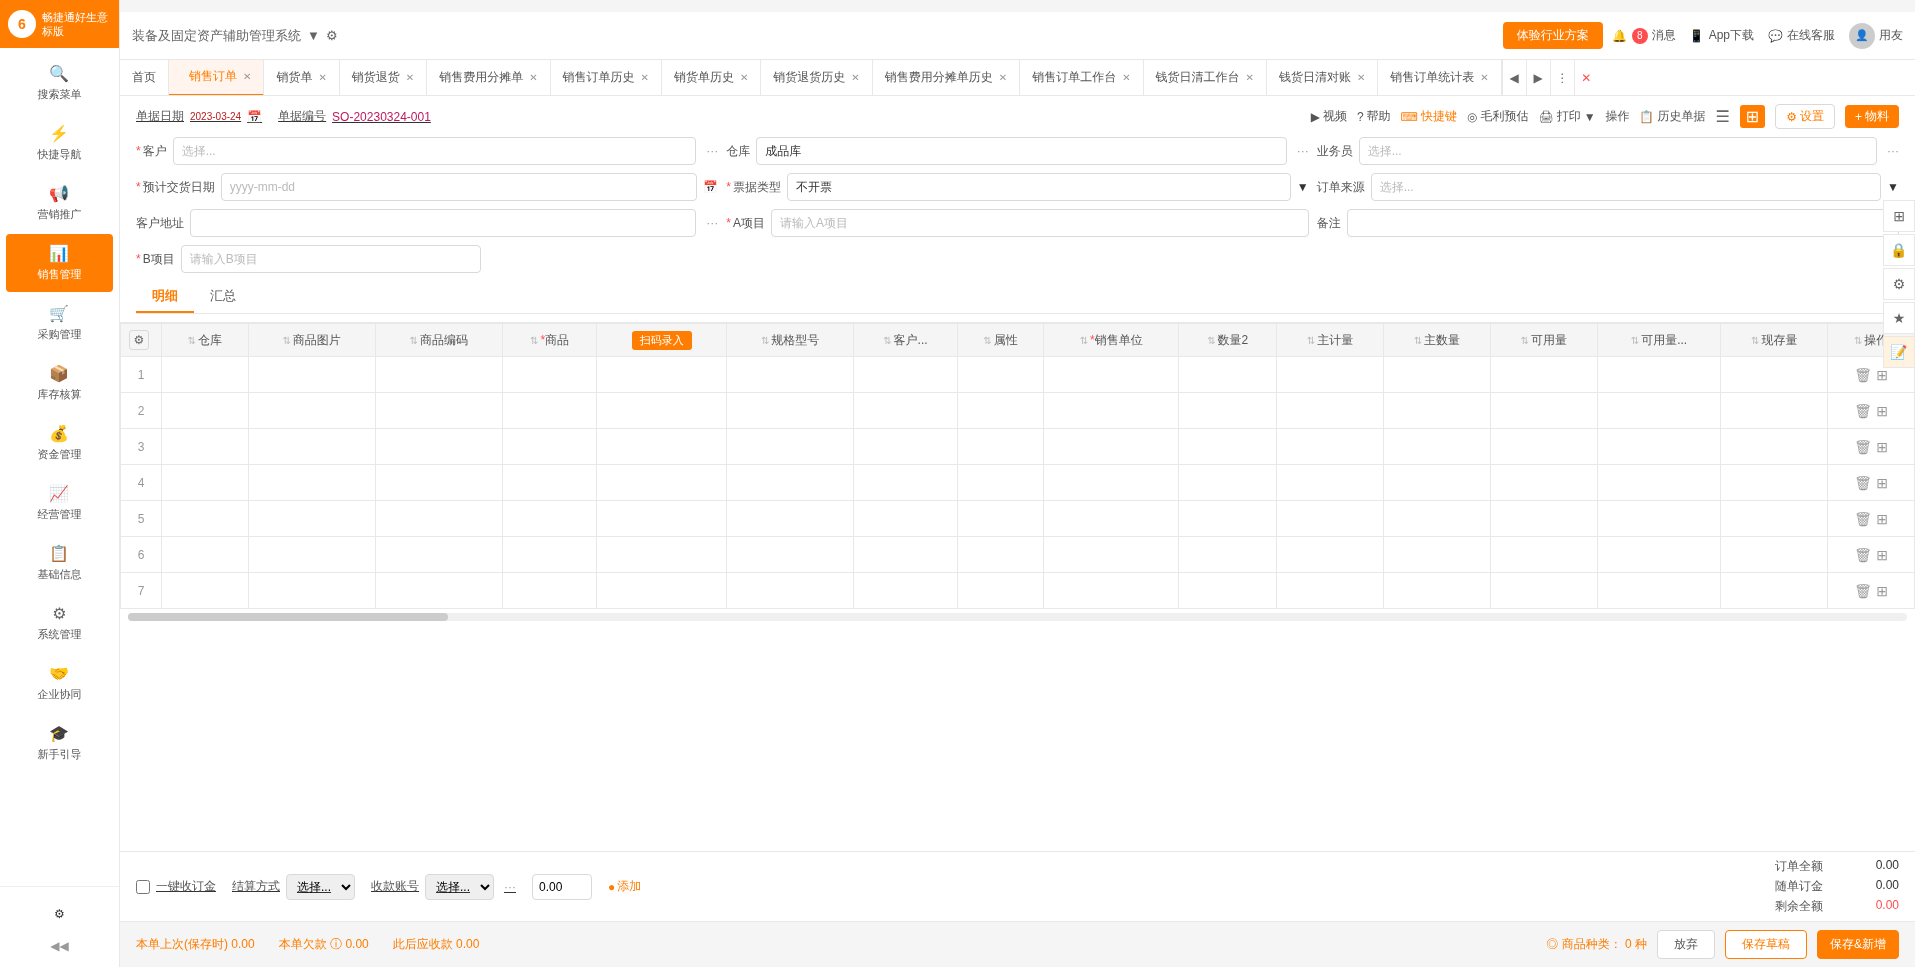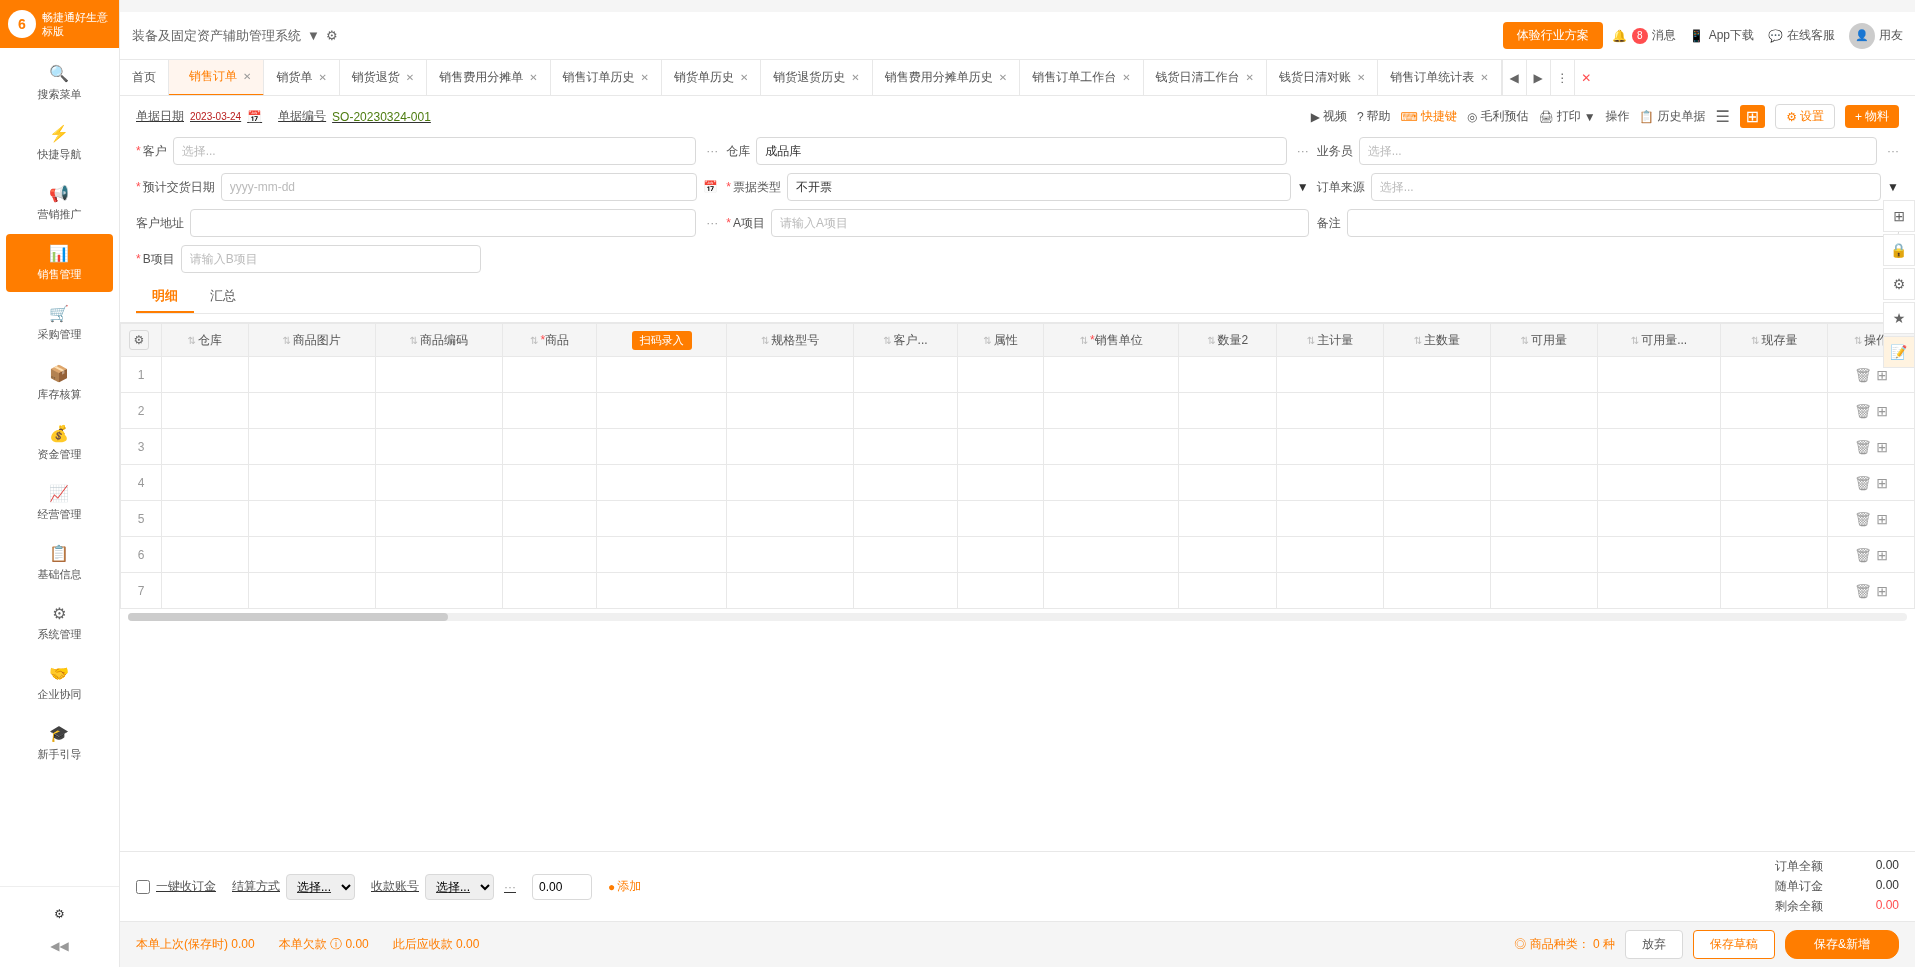--- a/index.html
+++ b/index.html
@@ -52,21 +52,21 @@
     .toolbar-btn.orange { color: #ff7d00; }
     .form-row { display: flex; align-items: center; gap: 8px; margin-bottom: 8px; flex-wrap: wrap; }
     .form-field { display: flex; align-items: center; gap: 6px; min-width: 280px; flex: 1; }
     .form-field-label { color: #555; font-size: 12px; white-space: nowrap; }
     .form-field-label.required::before { content: '*'; color: #ff4d4f; margin-right: 2px; }
     .form-input { flex: 1; border: 1px solid #d9d9d9; border-radius: 4px; padding: 4px 8px; font-size: 12px; color: #333; background: #fff; height: 28px; }
     .form-input::placeholder { color: #bbb; }
     .form-input-dots { color: #999; margin-left: 4px; cursor: pointer; }
     .date-label { font-size: 12px; color: #555; }
     .date-value { font-size: 10px; color: #b91c1c; }
-    .order-num { font-size: 12px; color: #4d7c0f; }
+    .order-num { font-size: 12px; color: #be185d; }
     .settings-btn { background: #fff; border: 1px solid #d9d9d9; border-radius: 4px; padding: 3px 10px; cursor: pointer; color: #ff7d00; font-size: 12px; display: flex; align-items: center; gap: 3px; }
     .add-product-btn { background: #ff7d00; border: none; border-radius: 4px; padding: 3px 10px; cursor: pointer; color: #fff; font-size: 12px; display: flex; align-items: center; gap: 3px; }
 
     
     .inner-tabs { display: flex; gap: 0; border-bottom: 1px solid #e8e8e8; margin-bottom: 0; }
     .inner-tab { padding: 6px 16px; cursor: pointer; font-size: 13px; color: #555; border-bottom: 2px solid transparent; }
     .inner-tab.active { color: #ff7d00; border-bottom: 2px solid #ff7d00; font-weight: bold; }
 
     
     .table-wrapper { flex: 1; overflow: auto; background: #fff; }
@@ -96,21 +96,21 @@
     .summary-val { color: #333; min-width: 60px; text-align: right; }
     .summary-val.red { color: #ff4d4f; }
 
     
     .footer { background: #f5f5f5; border-top: 1px solid #e8e8e8; padding: 8px 16px; display: flex; align-items: center; gap: 24px; }
     .footer-info { font-size: 12px; color: #555; }
     .footer-info span { color: #ff7d00; }
     .footer-right { margin-left: auto; display: flex; align-items: center; gap: 10px; }
     .btn-default { background: #fff; border: 1px solid #d9d9d9; border-radius: 4px; padding: 5px 16px; cursor: pointer; font-size: 12px; color: #555; }
     .btn-outline-orange { background: #fff; border: 1px solid #ff7d00; border-radius: 4px; padding: 5px 16px; cursor: pointer; font-size: 12px; color: #ff7d00; }
-    .btn-orange { background: #ff7d00; border: 1px solid #ff7d00; border-radius: 12px; padding: 5px 28px; cursor: pointer; font-size: 12px; color: #fff; }
+    .btn-orange { background: #ff7d00; border: 1px solid #ff7d00; border-radius: 4px; padding: 5px 12px; cursor: pointer; font-size: 12px; color: #fff; }
     .scrollbar-track { height: 8px; background: #f0f0f0; border-radius: 4px; margin: 2px 0; }
     .scrollbar-thumb { height: 8px; width: 320px; background: #ccc; border-radius: 4px; }
     .side-btn { width: 32px; height: 32px; background: #fff; border: 1px solid #e8e8e8; display: flex; align-items: center; justify-content: center; cursor: pointer; color: #666; font-size: 14px; }
     .gear-icon-wrap { width: 20px; height: 20px; border: 1px solid #d9d9d9; border-radius: 3px; display: flex; align-items: center; justify-content: center; cursor: pointer; color: #666; margin-right: 4px; }
     .col-sort { color: #bbb; font-size: 10px; margin-right: 2px; }
   </style>
 </head>
 <body>
 
 <div class="sidebar">

